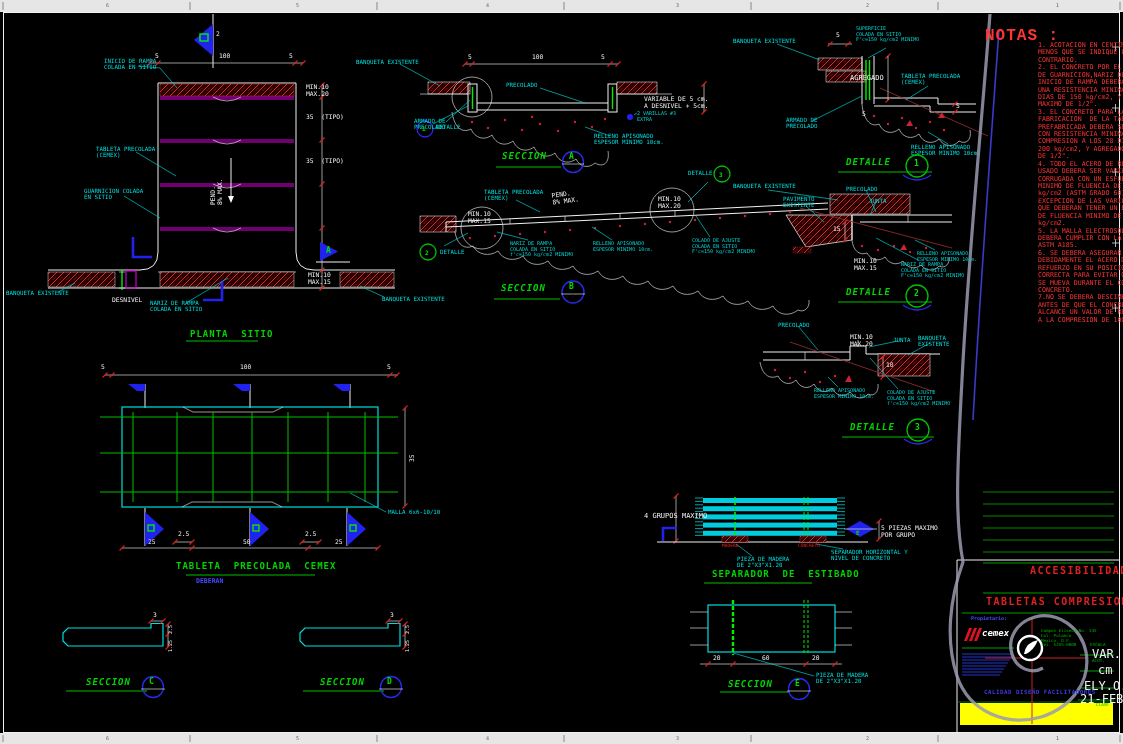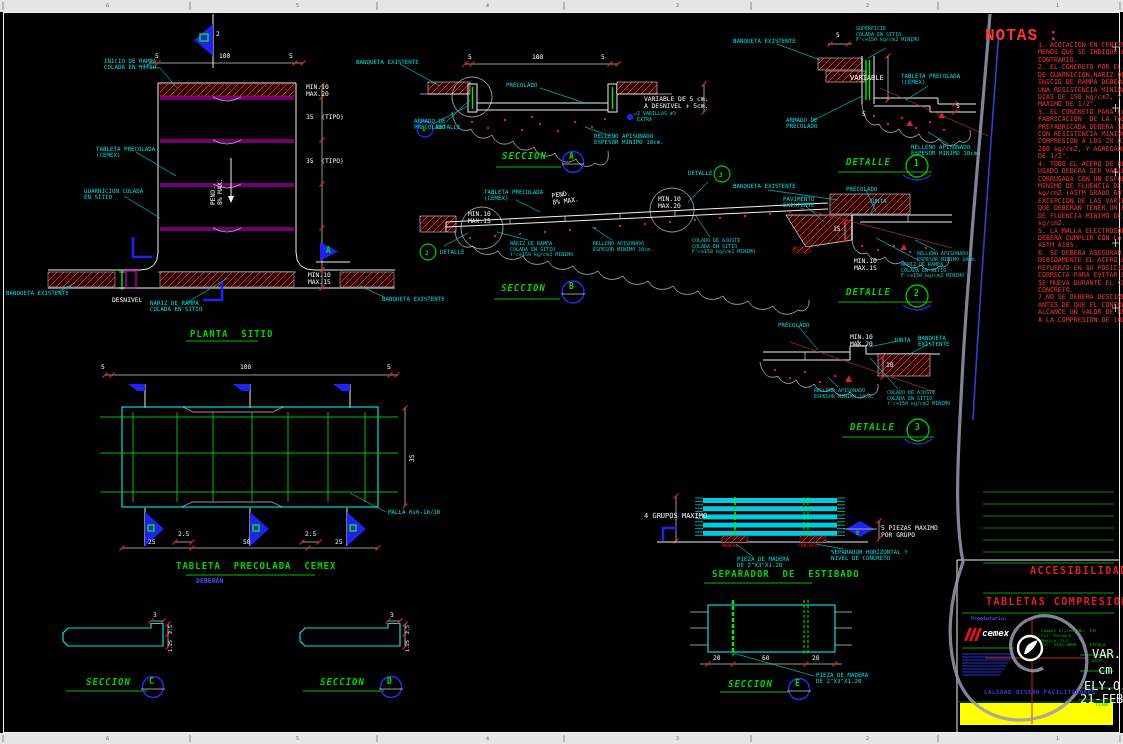--- a/index.html
+++ b/index.html
@@ -659,21 +659,21 @@
 EXTRA</div>
 <div class="lb cy" style="left:594px;top:133px">RELLENO APISONADO
 ESPESOR MINIMO 10cm.</div>
 <div class="lb gt" style="left:502px;top:151px">SECCION</div>
 <div class="lb gl" style="left:569px;top:152px">A</div>
 
 <div class="lb cy" style="left:733px;top:38px">BANQUETA EXISTENTE</div>
 <div class="lb cys" style="left:856px;top:26px">SUPERFICIE
 COLADA EN SITIO
 F'c=150 kg/cm2 MINIMO</div>
-<div class="lb wh7" style="left:850px;top:75px">VARIABLE</div>
+<div class="lb wh7" style="left:850px;top:75px">AGREGADO</div>
 <div class="lb wh" style="left:836px;top:32px">5</div>
 <div class="lb wh" style="left:956px;top:103px">5</div>
 <div class="lb wh" style="left:862px;top:111px">5</div>
 <div class="lb cy" style="left:901px;top:73px">TABLETA PRECOLADA
 (CEMEX)</div>
 <div class="lb cy" style="left:786px;top:117px">ARMADO DE
 PRECOLADO</div>
 <div class="lb cy" style="left:911px;top:144px">RELLENO APISONADO
 ESPESOR MINIMO 10cm.</div>
 <div class="lb gt" style="left:846px;top:157px">DETALLE</div>

